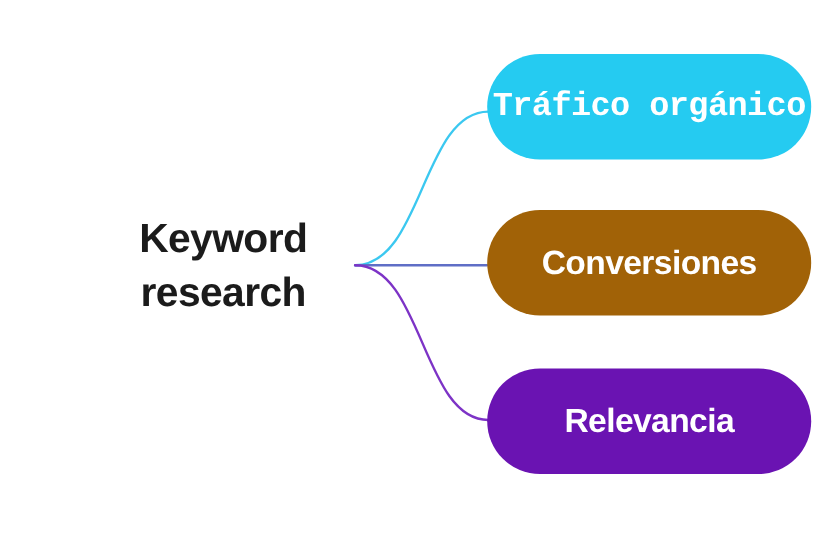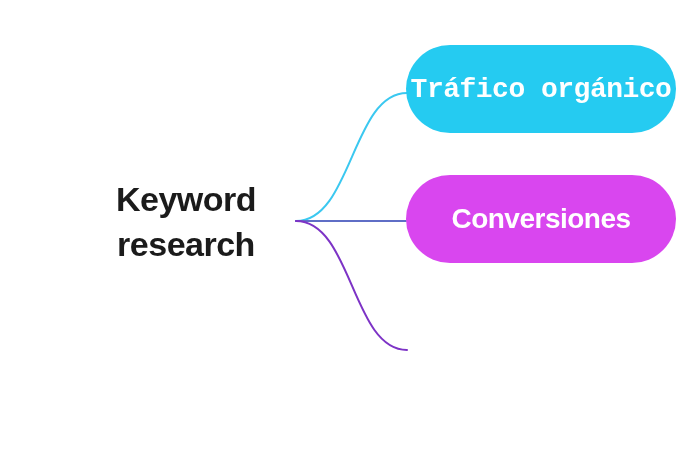--- a/index.html
+++ b/index.html
@@ -69,18 +69,21 @@
     <path d="M296,221 L406,221" style="stroke: rgb(95, 110, 198);"></path>
     <path d="M296,221 C352,221 352,350 407,350" style="stroke: rgb(125, 51, 198);"></path>
   </svg>
 
   <div class="root-label" style="color: rgb(27, 27, 27);">Keyword research</div>
 
   <div class="node-pill n0" style="background-color: rgb(37, 203, 241);">
     <span class="node-label" style="color: rgb(255, 255, 255); font-family: Liberation Mono, monospace;">Tráfico orgánico</span>
   </div>
 
-  <div class="node-pill n1" style="background-color: #d946ef;">
+  <div class="node-pill n1" style="background-color: #a16207;">
     <span class="node-label" style="color: rgb(255, 255, 255);">Conversiones</span>
   </div>
 
+  <div class="node-pill n2" style="background-color: rgb(106, 19, 178);">
+    <span class="node-label" style="color: rgb(255, 255, 255);">Relevancia</span>
+  </div>
 
 </div>
 
 </body></html>

